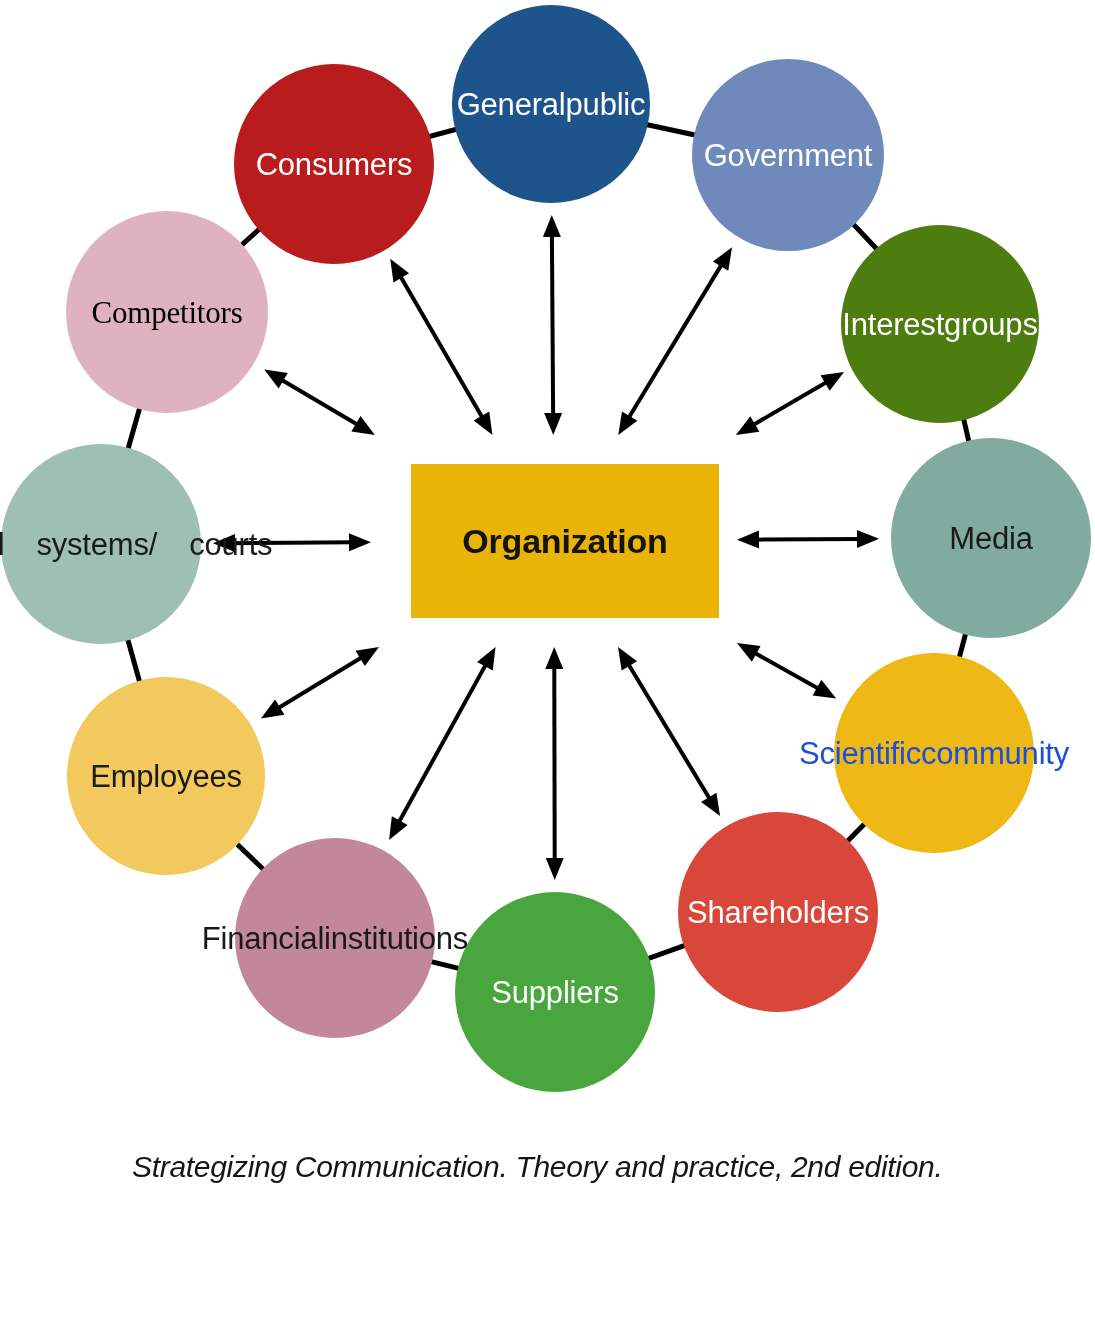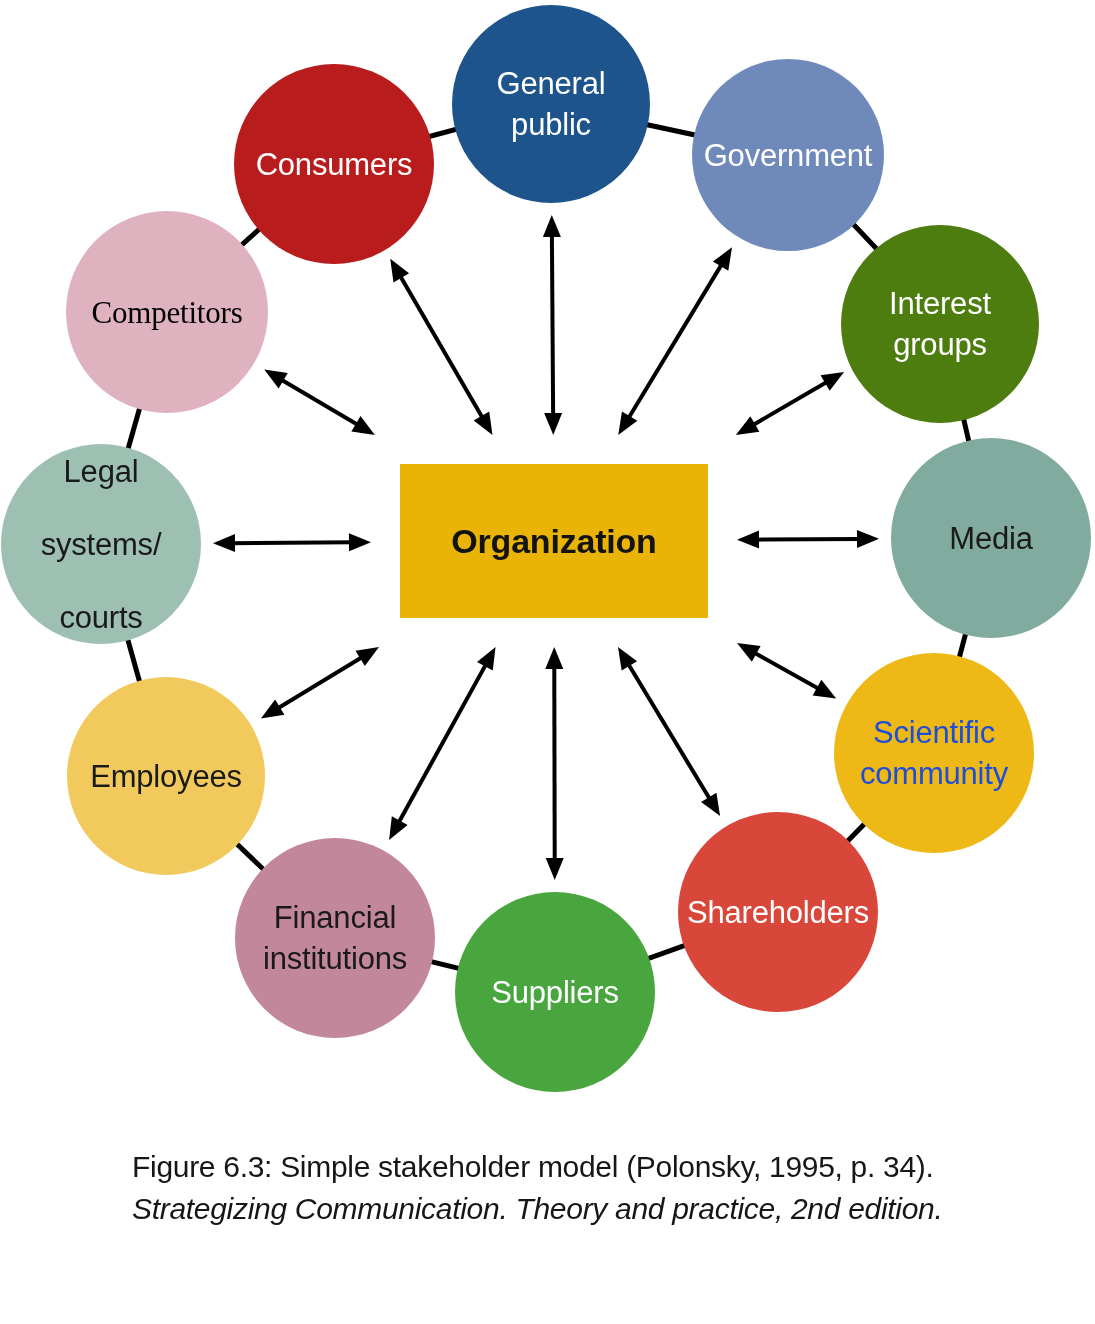--- a/index.html
+++ b/index.html
@@ -13,40 +13,41 @@
   }
   #diagram-svg {
     position: absolute;
     left: 0; top: 0;
     width: 1095px; height: 1130px;
   }
   .node {
     position: absolute;
     border-radius: 50%;
     display: flex;
-    flex-direction: column;
+    flex-direction: row;
     align-items: center;
     justify-content: center;
     text-align: center;
     font-size: 31px;
     line-height: 41px;
     font-weight: 400;
     letter-spacing: -0.2px;
     z-index: 2;
   }
   .node .line { white-space: nowrap; }
   #org-box {
     position: absolute;
     display: flex;
     align-items: center;
     justify-content: center;
     font-size: 34px;
     font-weight: 700;
     letter-spacing: -0.2px;
     z-index: 3;
+    margin-left: 11px;
   }
   #caption {
     position: absolute;
     left: 132px;
     top: 1146px;
     width: 930px;
     color: #161616;
     font-size: 30px;
     line-height: 42px;
     letter-spacing: -0.3px;
@@ -165,16 +166,15 @@
       <div class="node" style="left: 234px; top: 64px; width: 200px; height: 200px; background: #b91c1c; color: rgb(255, 255, 255);">
         <div class="line">Consumers</div>
       </div>
     </div>
 
   <div id="org-box" style="left: 400px; top: 464px; width: 308px; height: 154px; background: rgb(233, 180, 6); color: rgb(19, 19, 19);">
     <span>Organization</span>
   </div>
 
   <div id="caption">
-    <p>Figure 6.3: Simple stakeholder model (Polonsky, 1995, p. 34).</p>
     <p class="italic">Strategizing Communication. Theory and practice, 2nd edition.</p>
   </div>
 </div>
 
 </body></html>

